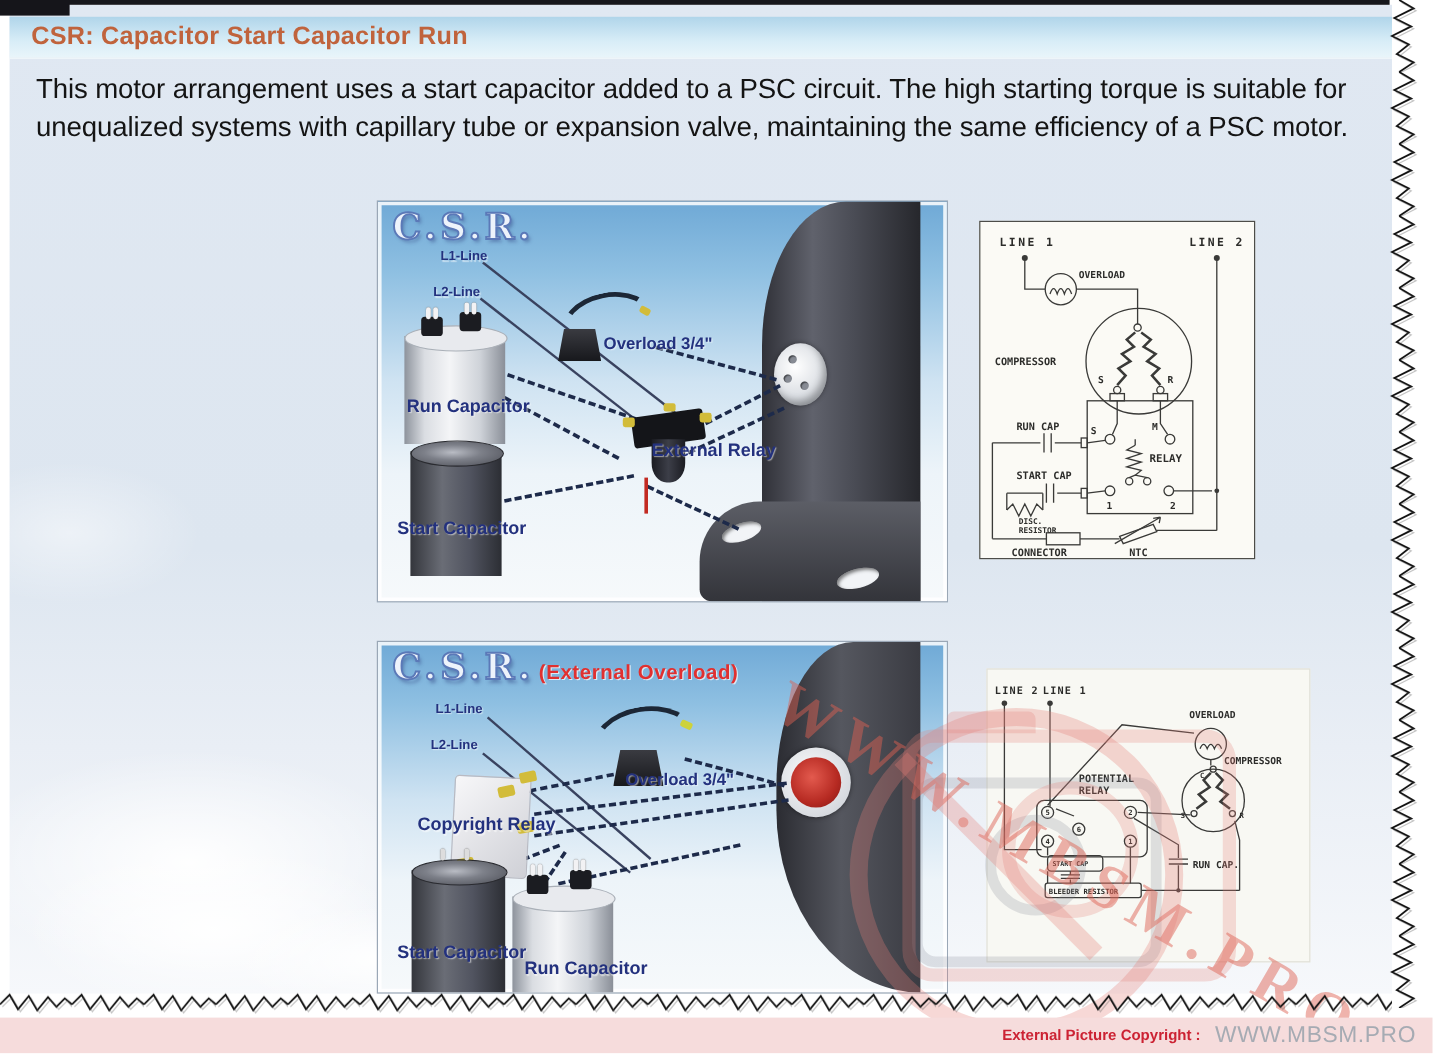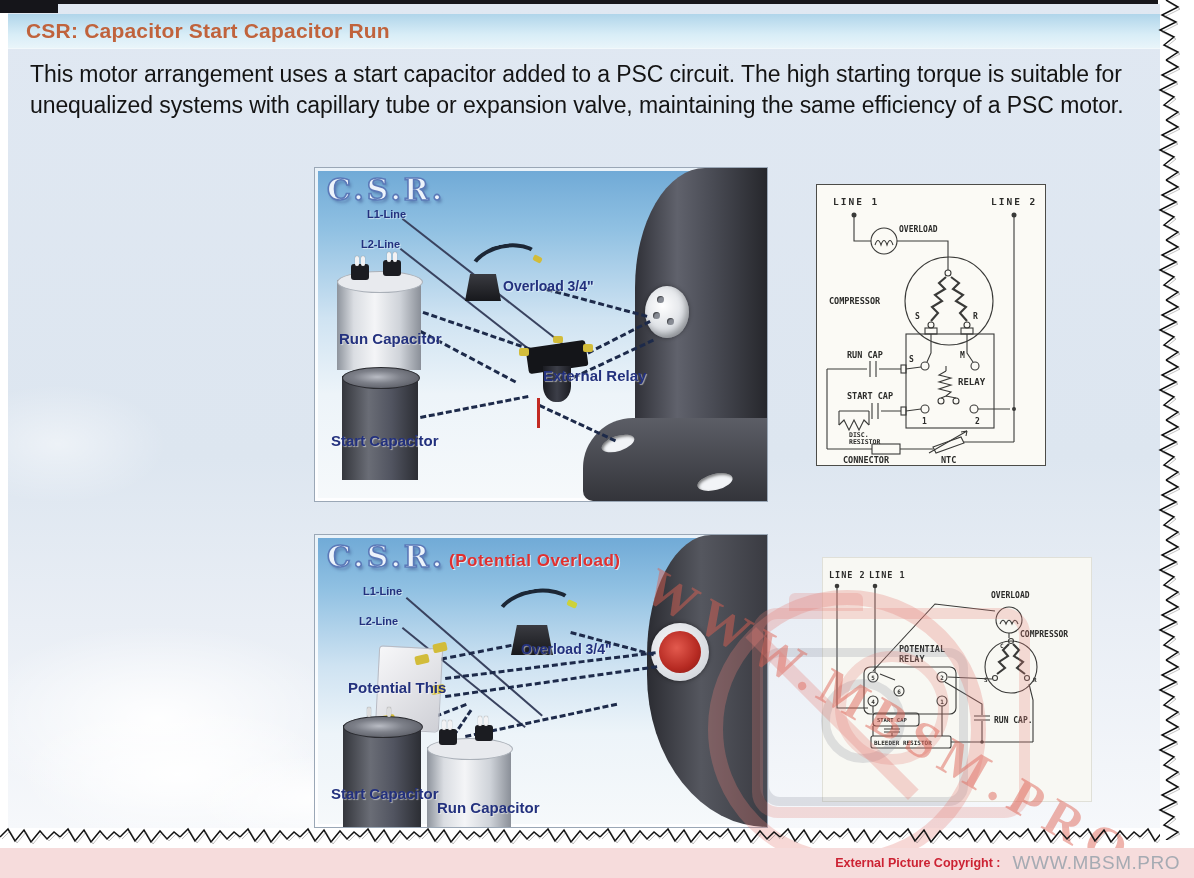--- a/index.html
+++ b/index.html
@@ -19,21 +19,21 @@
   .hdr{left:8px;top:14px;width:1152px;height:34px;
        background:linear-gradient(180deg,#b0d5ea 0%,#d8edf7 60%,#e9f5fa 100%);
        border-bottom:1px solid #f2f8fb;}
   .hdr-title{position:absolute;left:18px;top:5px;font-size:21px;font-weight:600;color:#c0633c;letter-spacing:.2px;}
 
   
   .intro{left:30px;top:59px;width:1095px;font-size:23px;line-height:31px;color:#141414;letter-spacing:-0.1px;}
 
   
   .fig{background:linear-gradient(180deg,#6fa9d6 0%,#8fc0e2 18%,#cfe3f2 45%,#edf4f9 68%,#f6f9fb 100%);
-       box-shadow:0 0 0 1px #9aa7b6, inset 0 0 0 3px rgba(255,255,255,.85);overflow:hidden;}
+       box-shadow:0 0 0 1px #9aa7b6, inset 0 0 0 3px rgba(255,255,255,.85);overflow:hidden;padding-left:22px;}
   .csr-title{font-family:"DejaVu Serif",serif;font-weight:bold;font-size:30px;letter-spacing:3px;
              color:#edf3fb;-webkit-text-stroke:1.6px #5b79b8;text-shadow:2px 3px 3px rgba(50,70,130,.45);}
   .csr-sub{font-size:17px;font-weight:bold;color:#e03030;text-shadow:1px 1px 0 rgba(255,255,255,.7);letter-spacing:.5px;}
   .plabel{position:absolute;font-weight:bold;color:#23317e;text-shadow:1px 1px 1px rgba(255,255,255,.55);}
   .lab15{font-size:15px;} .lab14{font-size:14px;} .lab11{font-size:11px;}
   .leader{position:absolute;height:1.5px;background:#39425f;transform-origin:0 0;}
   .wire{position:absolute;border-top:3px dashed #1d2a4a;transform-origin:0 0;}
 
   
   .cap{position:absolute;}
@@ -283,25 +283,25 @@
           <div class="pin" style="left:3px;top:-9px;"></div>
           <div class="pin" style="left:9px;top:-9px;"></div>
         </div>
       <div class="termblk" style="left:48px;top:-22px;width:18px;height:16px;">
           <div class="pin" style="left:3px;top:-9px;"></div>
           <div class="pin" style="left:9px;top:-9px;"></div>
         </div>
     </div>
 
     <div class="abs csr-title" style="left:12px;top:4px;">C.S.R.</div>
-    <div class="abs csr-sub" style="left:134px;top:16px;">(Potential Overload)</div>
+    <div class="abs csr-sub" style="left:134px;top:16px;">(External Overload)</div>
     <div class="plabel lab11" style="left:48px;top:50px;">L1-Line</div>
     <div class="plabel lab11" style="left:44px;top:80px;">L2-Line</div>
     <div class="plabel lab14" style="left:206px;top:106px;">Overload 3/4"</div>
-    <div class="plabel lab15" style="left:33px;top:144px;">Potential This</div>
+    <div class="plabel lab15" style="left:33px;top:144px;">Copyright Relay</div>
     <div class="plabel lab15" style="left:16px;top:250px;">Start Capacitor</div>
     <div class="plabel lab15" style="left:122px;top:264px;">Run Capacitor</div>
   </div>
 
   <div class="abs schem" style="left:822px;top:557px;width:268px;height:243px;background:#f8f8f3;border:1px solid #e0e0d8;">
     <svg viewBox="0 0 268 243" width="268" height="243">
       <text class="st" x="6" y="20" font-size="8.5" letter-spacing="1">LINE 2</text>
       <text class="st" x="46" y="20" font-size="8.5" letter-spacing="1">LINE 1</text>
       <circle class="sdot" cx="14" cy="28" r="2.3"></circle>
         <circle class="sdot" cx="52" cy="28" r="2.3"></circle>

